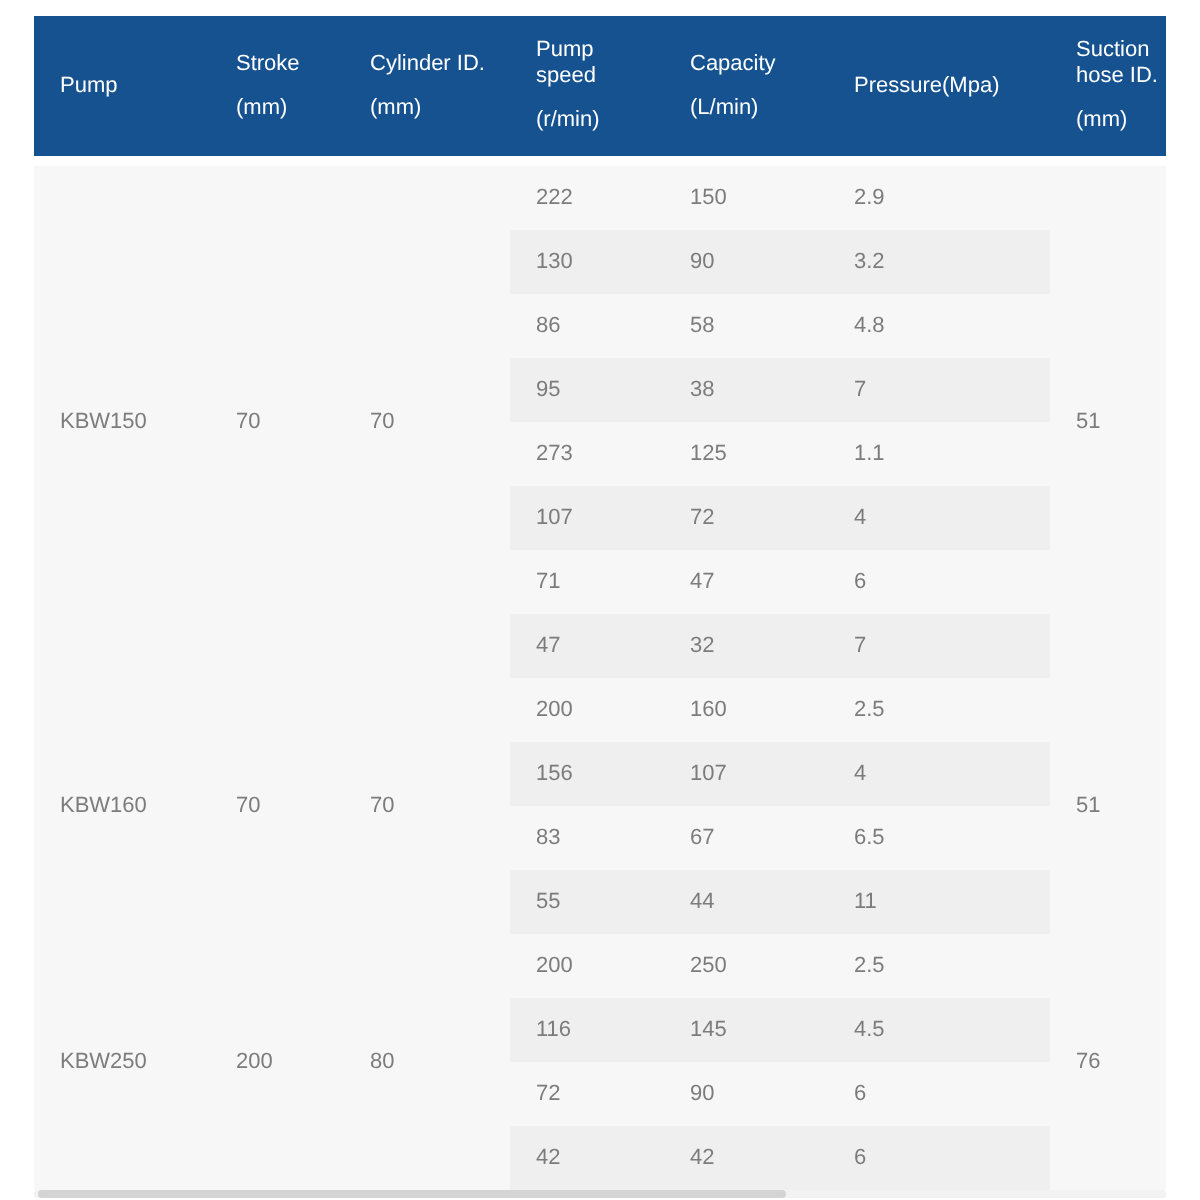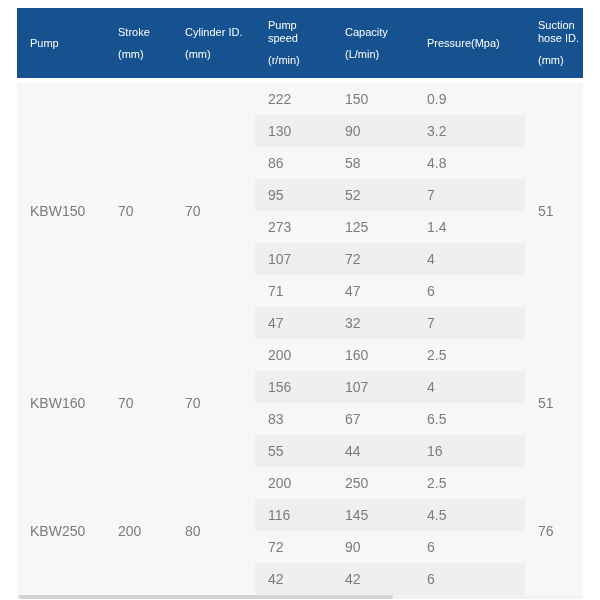--- a/index.html
+++ b/index.html
@@ -35,21 +35,21 @@
     vertical-align: middle;
     height: 75px;
     padding: 5px 3px 5px 13px;
     border-bottom: 5px solid var(--page-bg);
   }
   .hunit { margin-top: 9px; }
   .hunit:empty { display:none; }
   table.spec td {
     background: var(--body-bg);
     color: var(--body-text);
-    font-size: 14px;
+    font-size: 11px;
     height: 32px;
     vertical-align: middle;
     padding: 0 3px 0 13px;
     white-space: nowrap;
   }
   table.spec tr.stripe td { background: var(--stripe-bg); }
   table.spec td.merged { background: var(--body-bg); }
   .hscrollbar {
     position:absolute; left:17px; top:595px; width:566px; height:4px;
     background: var(--sb-track); border-radius:2px;
@@ -105,42 +105,42 @@
         </th>
       </tr>
     </thead>
     <tbody>
         <tr>
           <td rowspan="8" class="merged">KBW150</td>
           <td rowspan="8" class="merged">70</td>
           <td rowspan="8" class="merged">70</td>
           <td>222</td>
           <td>150</td>
-          <td>0.9</td>
+          <td>2.9</td>
           <td rowspan="8" class="merged">51</td>
         </tr>
         <tr class="stripe">
           <td>130</td>
           <td>90</td>
           <td>3.2</td>
         </tr>
         <tr>
           <td>86</td>
           <td>58</td>
           <td>4.8</td>
         </tr>
         <tr class="stripe">
           <td>95</td>
-          <td>52</td>
+          <td>38</td>
           <td>7</td>
         </tr>
         <tr>
           <td>273</td>
           <td>125</td>
-          <td>1.4</td>
+          <td>1.1</td>
         </tr>
         <tr class="stripe">
           <td>107</td>
           <td>72</td>
           <td>4</td>
         </tr>
         <tr>
           <td>71</td>
           <td>47</td>
           <td>6</td>
@@ -165,21 +165,21 @@
           <td>4</td>
         </tr>
         <tr>
           <td>83</td>
           <td>67</td>
           <td>6.5</td>
         </tr>
         <tr class="stripe">
           <td>55</td>
           <td>44</td>
-          <td>16</td>
+          <td>11</td>
         </tr>
         <tr>
           <td rowspan="4" class="merged">KBW250</td>
           <td rowspan="4" class="merged">200</td>
           <td rowspan="4" class="merged">80</td>
           <td>200</td>
           <td>250</td>
           <td>2.5</td>
           <td rowspan="4" class="merged">76</td>
         </tr>

